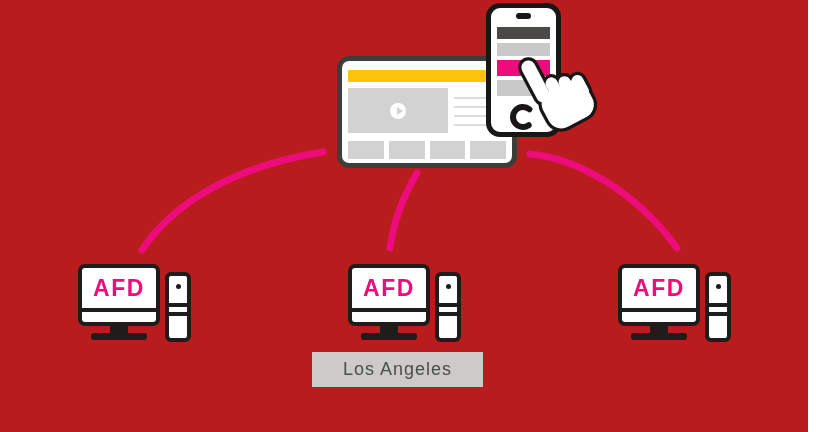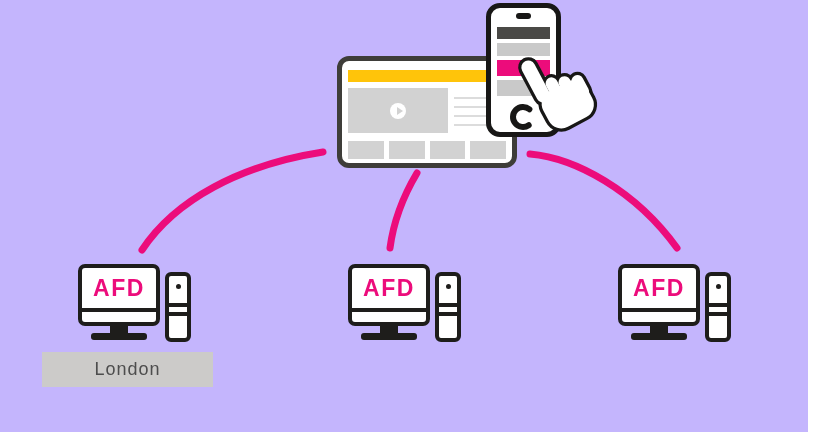--- a/index.html
+++ b/index.html
@@ -1,17 +1,17 @@
 <!DOCTYPE html>
 <html><head>
 <meta charset="utf-8">
 <style>
   * { margin:0; padding:0; box-sizing:border-box; }
   html,body { background:#ffffff; font-family:"Liberation Sans", sans-serif; }
-  .canvas { position:relative; width:808px; height:432px; background:#c4b5fd; overflow:hidden; }
+  .canvas { position:relative; width:808px; height:432px; background:#b91c1c; overflow:hidden; }
 
   
   .overlay { position:absolute; left:0; top:0; width:816px; height:432px; z-index:10; pointer-events:none; }
 
   
   .tablet { position:absolute; left:337px; top:56px; width:180px; height:112px;
             border:5px solid #3e3d39; border-radius:12px; background:#fff; z-index:2; }
   .tablet-inner { position:absolute; left:6px; right:6px; top:6px; bottom:6px; }
   .t-yellow { height:12px; margin-top:3px; background:#ffc40a; }
   .t-row { display:flex; margin-top:6px; }
@@ -140,21 +140,21 @@
     </div>
     <div class="m-neck"></div>
     <div class="m-base"></div>
     <div class="tower">
       <div class="tw-dot"></div>
       <div class="tw-line1"></div>
       <div class="tw-line2"></div>
     </div>
   </div>
 
-  <div class="loc-label loc-london">London</div>
+  <div class="loc-label loc-la">Los Angeles</div>
 
   <svg class="overlay" viewBox="0 0 816 432">
     <path d="M142,250 C175,200 240,165 323,152" fill="none" stroke="#EC0C7B" stroke-width="7" stroke-linecap="round"></path>
     <path d="M417,173 Q395,210 390,248" fill="none" stroke="#EC0C7B" stroke-width="7" stroke-linecap="round"></path>
     <path d="M530,154 C575,158 635,190 677,248" fill="none" stroke="#EC0C7B" stroke-width="7" stroke-linecap="round"></path>
 
     <path d="M529.4,109.3 A10,10 0 1 0 528.7,125.2" fill="none" stroke="#181716" stroke-width="6" stroke-linecap="round"></path>
 
     <g transform="translate(526,63) rotate(-28)">
 

